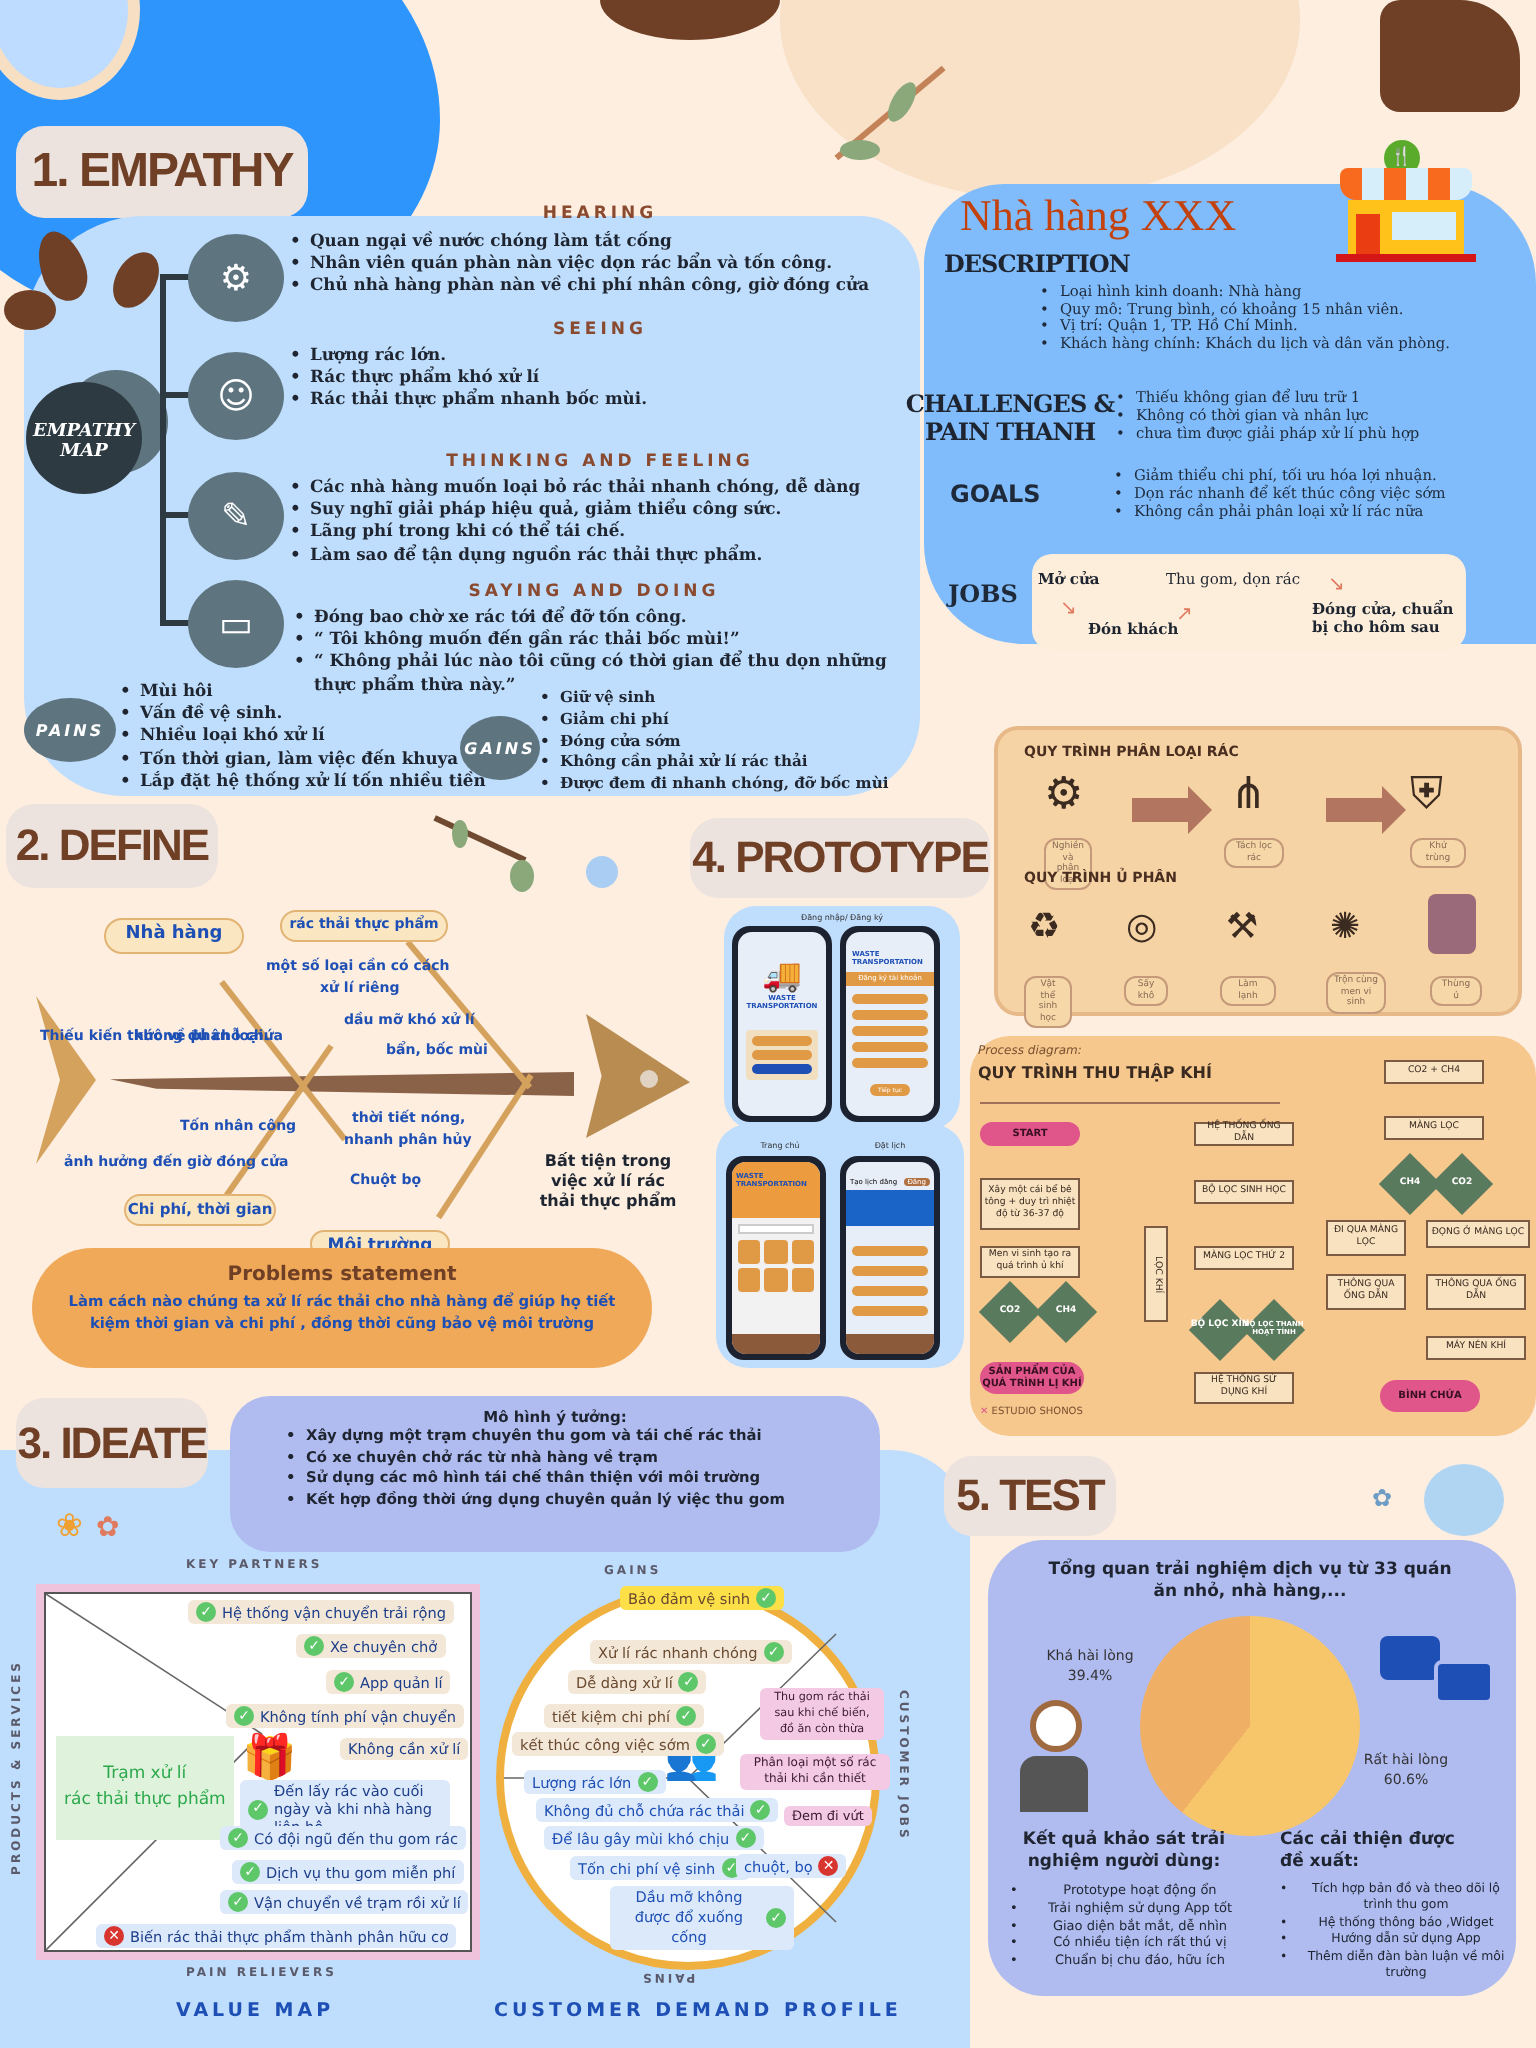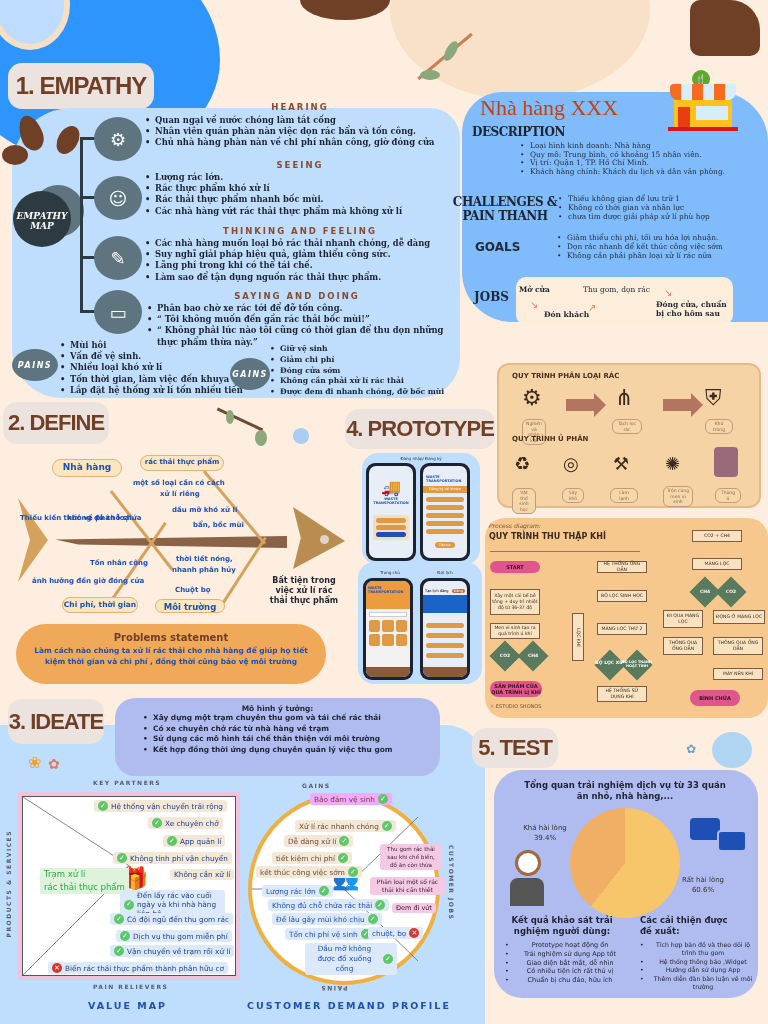--- a/index.html
+++ b/index.html
@@ -71,36 +71,35 @@
     <li>Nhân viên quán phàn nàn việc dọn rác bẩn và tốn công.</li>
     <li>Chủ nhà hàng phàn nàn về chi phí nhân công, giờ đóng cửa</li>
   </ul>
 </div>
 <div class="abs" style="left:145px;top:160px;width:310px">
   <div class="emp-head">SEEING</div>
   <ul class="emp-list" style="margin-top:2px">
     <li>Lượng rác lớn.</li>
     <li>Rác thực phẩm khó xử lí</li>
     <li>Rác thải thực phẩm nhanh bốc mùi.</li>
-    <li>Các nhà hàng vứt rác thải thực phẩm mà không xử lí</li>
   </ul>
 </div>
 <div class="abs" style="left:145px;top:226px;width:310px">
   <div class="emp-head">THINKING AND FEELING</div>
   <ul class="emp-list" style="margin-top:2px">
     <li>Các nhà hàng muốn loại bỏ rác thải nhanh chóng, dễ dàng</li>
     <li>Suy nghĩ giải pháp hiệu quả, giảm thiểu công sức.</li>
     <li>Lãng phí trong khi có thể tái chế.</li>
     <li>Làm sao để tận dụng nguồn rác thải thực phẩm.</li>
   </ul>
 </div>
 <div class="abs" style="left:147px;top:291px;width:300px">
   <div class="emp-head">SAYING AND DOING</div>
   <ul class="emp-list" style="margin-top:2px">
-    <li>Phân bao chờ xe rác tới để đỡ tốn công.</li>
+    <li>Đóng bao chờ xe rác tới để đỡ tốn công.</li>
     <li>“ Tôi không muốn đến gần rác thải bốc mùi!”</li>
     <li>“ Không phải lúc nào tôi cũng có thời gian để thu dọn những thực phẩm thừa này.”</li>
   </ul>
 </div>
 
 <div class="abs" style="left:12px;top:349px;width:46px;height:32px;border-radius:50%;background:#5e7580;color:#fff;font-size:8px;font-weight:bold;font-style:italic;letter-spacing:1.5px;display:flex;align-items:center;justify-content:center">PAINS</div>
 <ul class="abs emp-list" style="left:60px;top:340px;width:200px">
   <li>Mùi hôi</li>
   <li>Vấn đề vệ sinh.</li>
   <li>Nhiều loại khó xử lí</li>
@@ -171,21 +170,21 @@
 <div class="abs" style="left:293px;top:507px;width:52px;height:62px;background:#b98c52;clip-path:polygon(0 0,100% 55%,0 100%,15% 50%)"></div>
 <div class="abs" style="left:320px;top:535px;width:9px;height:9px;border-radius:50%;background:#e0d3c2"></div>
 <div class="abs" style="left:112px;top:490px;width:100px;height:3px;background:#d5a25e;transform:rotate(52deg);transform-origin:0 0"></div>
 <div class="abs" style="left:205px;top:470px;width:95px;height:3px;background:#d5a25e;transform:rotate(50deg);transform-origin:0 0"></div>
 <div class="abs" style="left:107px;top:604px;width:100px;height:3px;background:#d5a25e;transform:rotate(-55deg);transform-origin:0 0"></div>
 <div class="abs" style="left:218px;top:608px;width:85px;height:3px;background:#d5a25e;transform:rotate(-57deg);transform-origin:0 0"></div>
 
 <div class="fish-cat" style="left:52px;top:459px;width:70px;height:18px;font-size:9px;line-height:15px">Nhà hàng</div>
 <div class="fish-cat" style="left:140px;top:455px;width:84px;height:16px;font-size:7px;line-height:13px">rác thải thực phẩm</div>
 <div class="fish-cat" style="left:62px;top:597px;width:76px;height:16px;font-size:7.5px;line-height:13px">Chi phí, thời gian</div>
-<div class="fish-cat" style="left:155px;top:599px;width:70px;height:14px;font-size:8.5px;line-height:15px">Môi trường</div>
+<div class="fish-cat" style="left:155px;top:615px;width:70px;height:14px;font-size:8.5px;line-height:15px">Môi trường</div>
 
 <div class="fish-lbl" style="left:20px;top:513px">Thiếu kiến thức về phân loại.</div>
 <div class="fish-lbl" style="left:67px;top:513px">không đủ chỗ chứa</div>
 <div class="fish-lbl" style="left:133px;top:478px">một số loại cần có cách</div>
 <div class="fish-lbl" style="left:160px;top:489px">xử lí riêng</div>
 <div class="fish-lbl" style="left:172px;top:505px">dầu mỡ khó xử lí</div>
 <div class="fish-lbl" style="left:193px;top:520px">bẩn, bốc mùi</div>
 <div class="fish-lbl" style="left:90px;top:558px">Tốn nhân công</div>
 <div class="fish-lbl" style="left:32px;top:576px">ảnh hưởng đến giờ đóng cửa</div>
 <div class="fish-lbl" style="left:176px;top:554px">thời tiết nóng,</div>
@@ -346,21 +345,21 @@
 <div class="abs" style="left:5px;top:830px;font-size:6px;font-weight:bold;letter-spacing:1.5px;color:#5a5a6a;writing-mode:vertical-rl;transform:rotate(180deg)">PRODUCTS &amp; SERVICES</div>
 <div class="abs" style="left:18px;top:792px;width:222px;height:188px;background:#f0c3dd;padding:4px">
   <div style="width:100%;height:100%;background:#fff;border:1px solid #555;position:relative;overflow:hidden">
     <svg width="212" height="178" style="position:absolute;left:0;top:0">
         <line x1="0" y1="0" x2="108" y2="70" stroke="#666" stroke-width="0.8"></line>
         <line x1="0" y1="178" x2="108" y2="70" stroke="#666" stroke-width="0.8"></line>
       </svg>
   </div>
 </div>
 <div class="abs" style="left:121px;top:866px;font-size:22px;color:#5a7ad8">🎁</div>
-<div class="abs" style="left:40px;top:868px;background:#dff2dc;color:#2aa84a;font-size:8.5px;text-align:left;padding:0 4px;line-height:13px">
+<div class="abs" style="left:28px;top:868px;background:#dff2dc;color:#2aa84a;font-size:8.5px;text-align:center;padding:13px 4px;line-height:13px">
   <div>Trạm xử lí</div>
   <div>rác thải thực phẩm</div>
 </div>
 <div class="vm-item" style="left:94px;top:800px">
     <span class="chk">✓</span>
     <span>Hệ thống vận chuyển trải rộng</span>
   </div>
 <div class="vm-item" style="left:148px;top:817px">
     <span class="chk">✓</span>
     <span>Xe chuyên chở</span>
@@ -403,21 +402,21 @@
   <svg width="184" height="184" style="position:absolute;left:0;top:0">
       <line x1="92" y1="92" x2="166" y2="20" stroke="#666" stroke-width="0.8"></line>
       <line x1="92" y1="92" x2="166" y2="164" stroke="#666" stroke-width="0.8"></line>
       <line x1="0" y1="92" x2="92" y2="92" stroke="#666" stroke-width="0.8"></line>
     </svg>
 </div>
 <div class="abs" style="left:302px;top:782px;font-size:6px;font-weight:bold;letter-spacing:1.5px;color:#5a5a6a">GAINS</div>
 <div class="abs" style="left:320px;top:985px;font-size:6px;font-weight:bold;letter-spacing:1.5px;color:#5a5a6a;transform:rotate(180deg)">PAINS</div>
 <div class="abs" style="left:448px;top:845px;font-size:6px;font-weight:bold;letter-spacing:1.5px;color:#5a5a6a;writing-mode:vertical-rl">CUSTOMER JOBS</div>
 <div class="abs" style="left:332px;top:866px;font-size:22px">👥</div>
-<div class="cp-item" style="left:310px;top:793px;background:#f0abfc;color:#6a4a30">
+<div class="cp-item" style="left:310px;top:793px;background:#fde047;color:#6a4a30">
     <span>Bảo đảm vệ sinh</span>
     <span class="chk">✓</span>
   </div>
 <div class="cp-item" style="left:295px;top:820px;background:#f3e7d8;color:#6a4a30">
     <span>Xử lí rác nhanh chóng</span>
     <span class="chk">✓</span>
   </div>
 <div class="cp-item" style="left:284px;top:835px;background:#f3e7d8;color:#6a4a30">
     <span>Dễ dàng xử lí</span>
     <span class="chk">✓</span>

